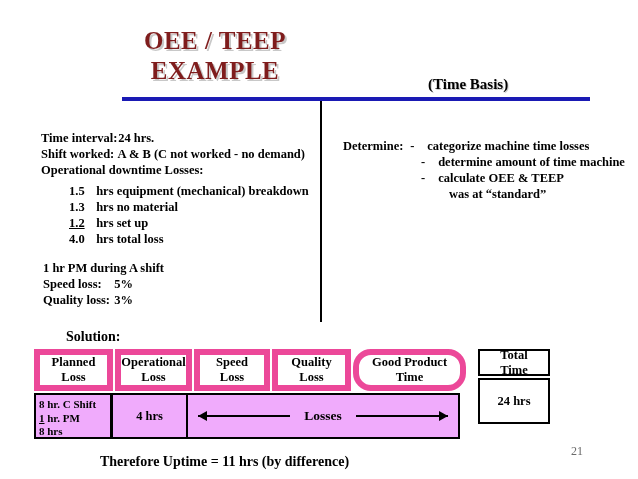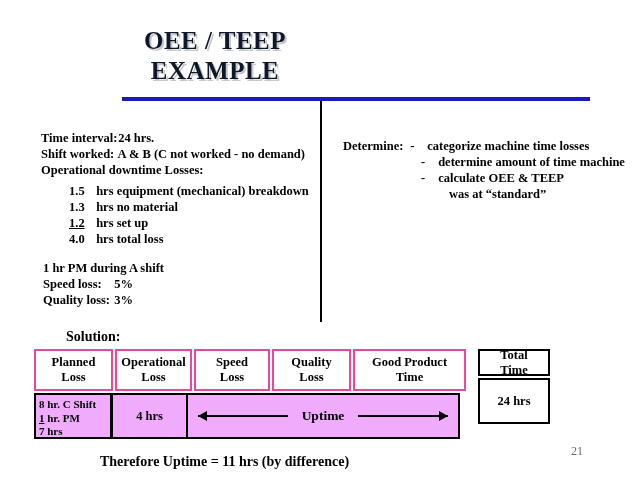--- a/index.html
+++ b/index.html
@@ -26,21 +26,21 @@
     top: 26px;
     width: 430px;
     text-align: center;
   }
   .title-line {
     font-family: "Liberation Serif", "DejaVu Serif", serif;
     font-weight: bold;
     font-size: 25px;
     line-height: 30px;
     letter-spacing: 0.5px;
-    color: #0f172a;
+    color: #7f1d1d;
     text-shadow: 2px 2px 0 #c8c8c8;
     white-space: nowrap;
   }
   .title-sub {
     position: absolute;
     left: 428px;
     top: 76px;
     font-weight: bold;
     font-size: 15px;
     color: #000000;
@@ -150,38 +150,38 @@
     left: 34px;
     top: 349px;
   }
   .hdr-row {
     position: absolute;
     left: 0;
     top: 0;
     display: flex;
   }
   .hdr-cell {
-    border: 2px solid #ec4899;
+    border: 6px solid #ec4899;
     height: 42px;
     box-sizing: border-box;
     display: flex;
     align-items: center;
     justify-content: center;
     text-align: center;
     font-weight: bold;
     font-size: 12.5px;
     line-height: 15px;
     margin-right: 2px;
     background: #ffffff;
   }
   .c1 { width: 79px; }
   .c2 { width: 77px; }
   .c3 { width: 76px; }
   .c4 { width: 79px; }
-  .c5 { width: 113px; }
+  .c5 { width: 113px; border-radius: 18px; }
 
   .body-row {
     position: absolute;
     left: 0;
     top: 44px;
     display: flex;
   }
   .body-cell {
     border: 2px solid #000000;
     height: 46px;
@@ -303,20 +303,21 @@
 </style>
 </head>
 <body>
 
 <div id="slide">
 
   <div class="title-block">
     <div class="title-line">OEE / TEEP</div>
     <div class="title-line">EXAMPLE</div>
   </div>
+  <div class="title-sub">(Time Basis)</div>
 
   <div class="blue-rule"></div>
 
   <div class="v-divider"></div>
 
   <div class="left-block">
     <div class="lb-line">
       <span class="label-col-w">Time interval:</span>
       <span>24 hrs.</span>
     </div>
@@ -413,27 +414,27 @@
           <div>Good Product</div>
           <div>Time</div>
         </div>
       </div>
     </div>
 
     <div class="body-row">
       <div class="body-cell planned b1">
         <div>8 hr. C Shift</div>
         <div><span class="u">1</span><span> hr. PM</span></div>
-        <div>7 hrs</div>
+        <div>8 hrs</div>
       </div>
       <div class="body-cell b2">4  hrs</div>
       <div class="body-cell b3">
         <div class="uptime-wrap">
           <span class="arrow-seg left"></span>
-          <span class="uptime-label">Uptime</span>
+          <span class="uptime-label">Losses</span>
           <span class="arrow-seg right"></span>
         </div>
       </div>
     </div>
   </div>
 
   <div class="total-box">
     <div class="total-hdr">
       <div>
         <div>Total</div>

